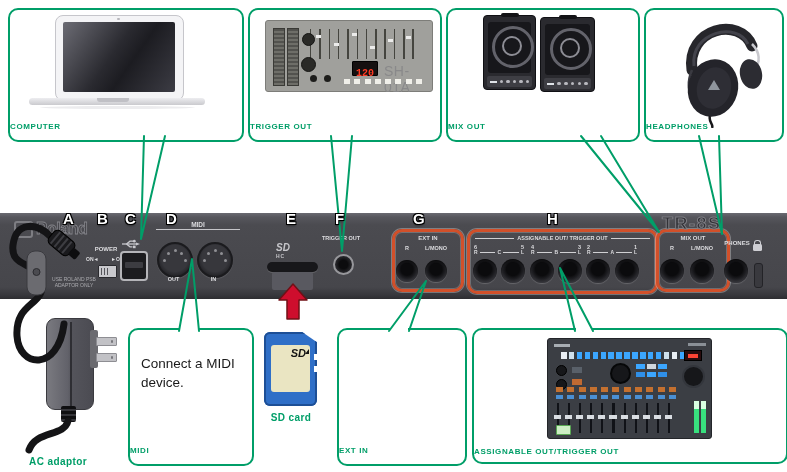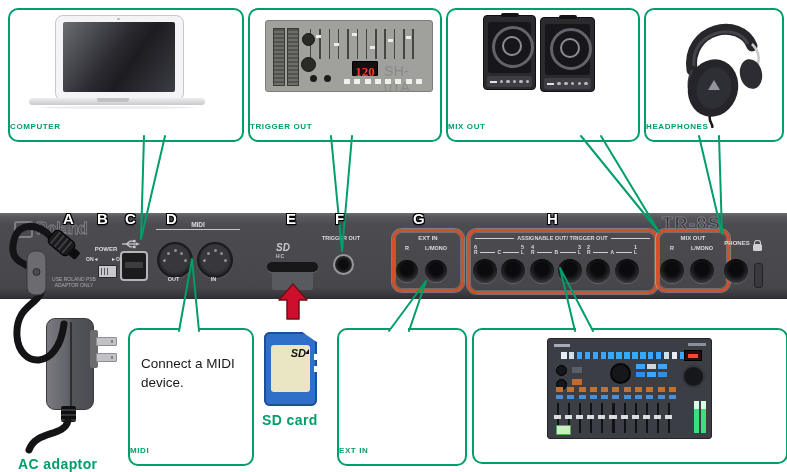--- a/index.html
+++ b/index.html
@@ -3,21 +3,21 @@
 <meta charset="utf-8">
 <style>
   html,body{margin:0;padding:0;background:#fff}
   .canvas{position:relative;width:787px;height:472px;background:#fff;overflow:hidden;
           font-family:"Liberation Sans",sans-serif;--g:#009E68;--o:#D2502A}
   .abs{position:absolute}
   
   .box{position:absolute;background:#fff;border:2px solid var(--g);border-radius:10px;z-index:3}
   .box-label{position:absolute;left:0;right:0;bottom:9px;text-align:left;font-size:8px;
              font-weight:bold;letter-spacing:.6px;color:var(--g)}
-  .glabel{position:absolute;text-align:left;font-size:14px;font-weight:bold;letter-spacing:.4px;color:var(--g);z-index:4}
+  .glabel{position:absolute;text-align:center;font-size:10px;font-weight:bold;letter-spacing:.4px;color:var(--g);z-index:4}
   .note{position:absolute;left:11px;top:24px;right:8px;font-size:13.5px;line-height:1.42;color:#1a1a1a}
   
   .panel{position:absolute;left:0;top:213px;width:787px;height:86px;z-index:2;
          background:linear-gradient(180deg,#6a6a71 0,#56565c 5%,#4b4b50 14%,#46464b 86%,#38383d 95%,#2d2d31 100%)}
   .ptext{position:absolute;color:#dcdcdf;font-weight:bold;text-align:center;line-height:1.1}
   .jack{position:absolute;border-radius:50%;
         background:radial-gradient(circle at 50% 42%,#0b0b0d 0 36%,#1f1f23 55%,#3f3f45 78%,#5c5c62 100%);
         box-shadow:0 1px 1px rgba(255,255,255,.18),inset 0 1px 2px rgba(0,0,0,.8)}
   .orange-group{position:absolute;border:3px solid var(--o);border-radius:10px;
         box-shadow:0 0 0 1px rgba(255,255,255,.3),inset 0 0 0 1px rgba(255,255,255,.22)}
@@ -74,21 +74,21 @@
       <div class="abs" style="left:44px;top:8px;width:112px;height:30px;background:repeating-linear-gradient(90deg,#45453f 0 1.5px,transparent 1.5px 9.3px)"></div>
       <div class="abs" style="left:50px;top:14px;width:5px;height:2.5px;background:#ececeb"></div>
       <div class="abs" style="left:68px;top:22px;width:5px;height:2.5px;background:#ececeb"></div>
       <div class="abs" style="left:86px;top:12px;width:5px;height:2.5px;background:#ececeb"></div>
       <div class="abs" style="left:104px;top:25px;width:5px;height:2.5px;background:#ececeb"></div>
       <div class="abs" style="left:122px;top:18px;width:5px;height:2.5px;background:#ececeb"></div>
       <div class="abs" style="left:140px;top:15px;width:5px;height:2.5px;background:#ececeb"></div>
       <div class="abs" style="left:36px;top:12px;width:11px;height:11px;background:#2a2a27;border:1px solid #151513;border-radius:50%"></div>
       <div class="abs" style="left:35px;top:36px;width:13px;height:13px;background:#2a2a27;border:1px solid #151513;border-radius:50%"></div>
       <div class="abs" style="left:86px;top:40px;width:24px;height:13px;background:#151010;border:1px solid #000;border-radius:1px;text-align:center">
-        <span style="color:#ff3b24;font-size:13px;font-weight:bold;font-family:Liberation Serif, serif;line-height:13px">120</span>
+        <span style="color:#ff3b24;font-size:10px;font-weight:bold;font-family:Liberation Mono, monospace;line-height:13px">120</span>
       </div>
       <span class="abs" style="left:118px;top:42px;font-size:14px;font-weight:normal;color:#89898a;letter-spacing:.5px">SH-01A</span>
       <div class="abs" style="left:44px;top:54px;width:7px;height:7px;background:#1d1d1b;border-radius:50%"></div>
       <div class="abs" style="left:58px;top:54px;width:7px;height:7px;background:#1d1d1b;border-radius:50%"></div>
       <div class="abs" style="left:78px;top:58px;width:82px;height:5px;background:repeating-linear-gradient(90deg,#f0efe9 0 6px,transparent 6px 10.3px)"></div>
     </div>
     <div class="box-label">TRIGGER OUT</div>
   </div>
 
   <div class="box" style="left:446px;top:8px;width:190px;height:130px">
@@ -327,20 +327,21 @@
       </div>
       <div class="mknob" style="left:134px;top:26px;width:19px;height:19px;border:2px solid #33363c"></div>
       <div class="abs" style="left:8px;top:48px;width:124px;height:5px;background:repeating-linear-gradient(90deg,#c4702f 0 7px,transparent 7px 11.3px)"></div>
       <div class="abs" style="left:8px;top:56px;width:124px;height:4px;background:repeating-linear-gradient(90deg,#4a8fd4 0 7px,transparent 7px 11.3px)"></div>
       <div class="abs" style="left:9px;top:64px;width:122px;height:30px;background:repeating-linear-gradient(90deg,#101217 0 2px,transparent 2px 11.1px)"></div>
       <div class="abs" style="left:6px;top:76px;width:122px;height:4px;background:repeating-linear-gradient(90deg,#d9dde2 0 7px,transparent 7px 11.1px)"></div>
       <div class="abs" style="left:146px;top:62px;width:4.5px;height:32px;background:linear-gradient(180deg,#d9ffe2 0 25%,#38e07e 25%)"></div>
       <div class="abs" style="left:153px;top:62px;width:4.5px;height:32px;background:linear-gradient(180deg,#d9ffe2 0 25%,#38e07e 25%)"></div>
       <div class="abs" style="left:8px;top:86px;width:13px;height:8px;background:#cdeec4;border:1px solid #59a853;border-radius:1px"></div>
     </div>
+    <div class="box-label" style="bottom:6px">ASSIGNABLE OUT/TRIGGER OUT</div>
   </div>
 
   <div>
     <div class="abs" style="left:46px;top:318px;width:46px;height:90px;z-index:4;border:1px solid #3a3a3f;border-radius:9px;
          background:linear-gradient(90deg,#7a7a80 0,#62626a 45%,#54545b 55%,#4b4b52 100%)">
       <div style="position:absolute;left:50%;top:3px;bottom:3px;width:1.5px;background:#2e2e33"></div>
     </div>
     <div class="abs" style="left:90px;top:330px;width:8px;height:38px;background:#6b6b70;border-radius:2px;z-index:4"></div>
     <div class="abs" style="left:96px;top:337px;width:19px;height:7px;background:#c2c2c6;border:1px solid #8e8e93;border-radius:1px;z-index:4">
       <div style="position:absolute;right:3px;top:2px;width:2.5px;height:2.5px;border-radius:50%;background:#77777c"></div>

